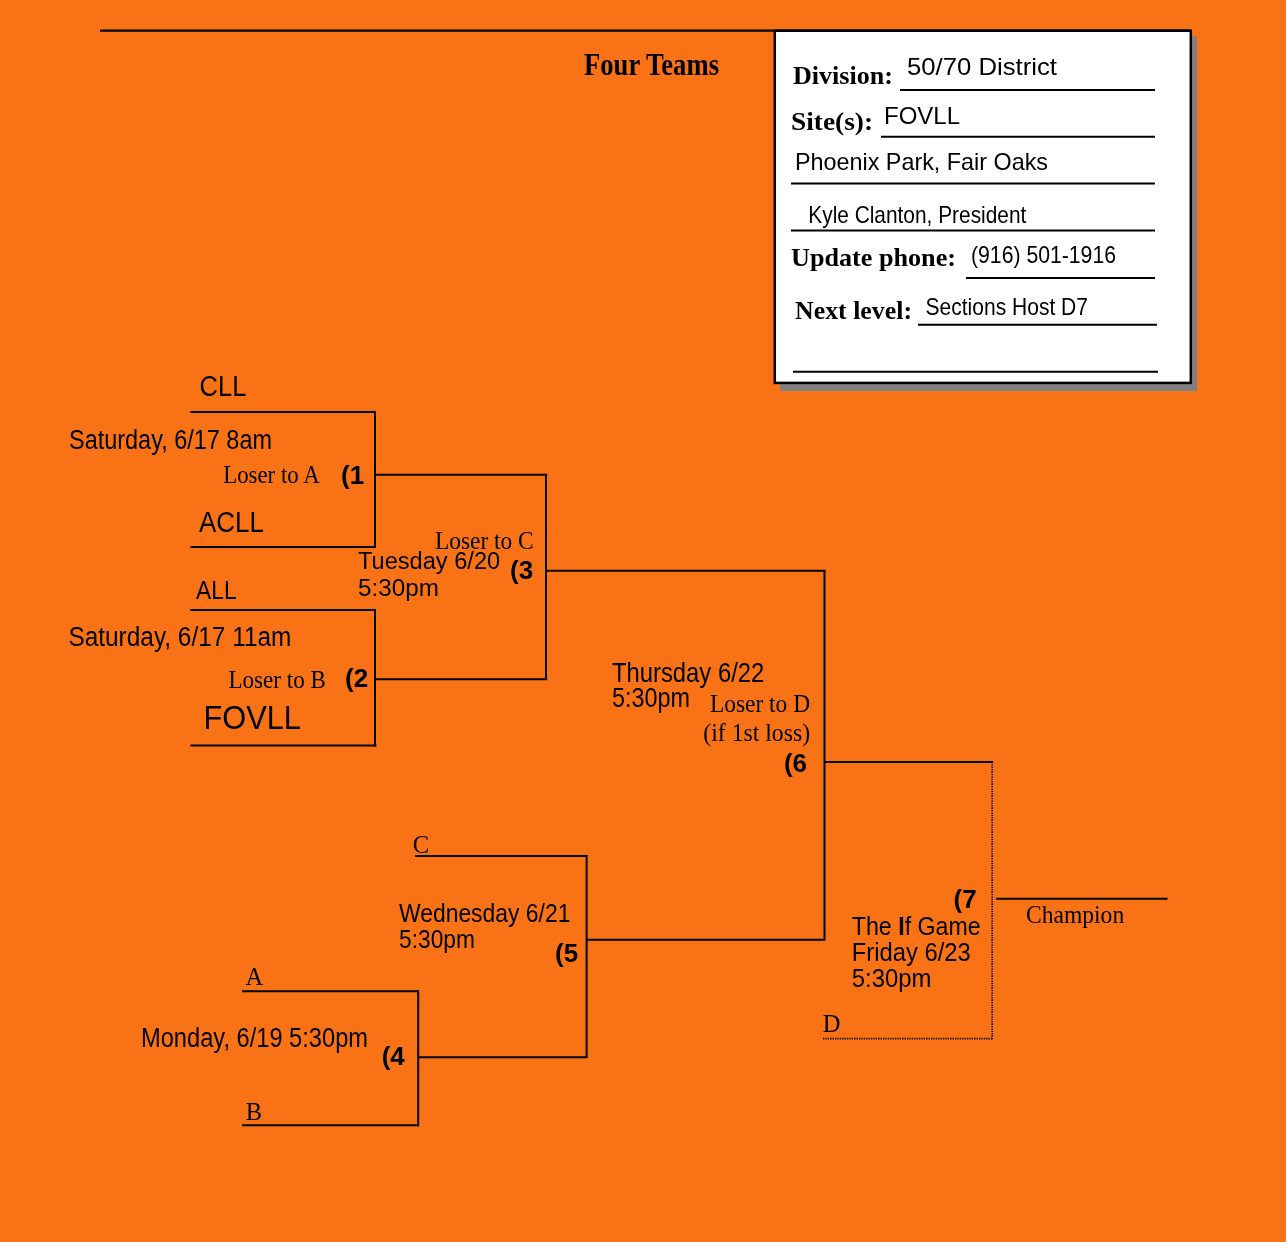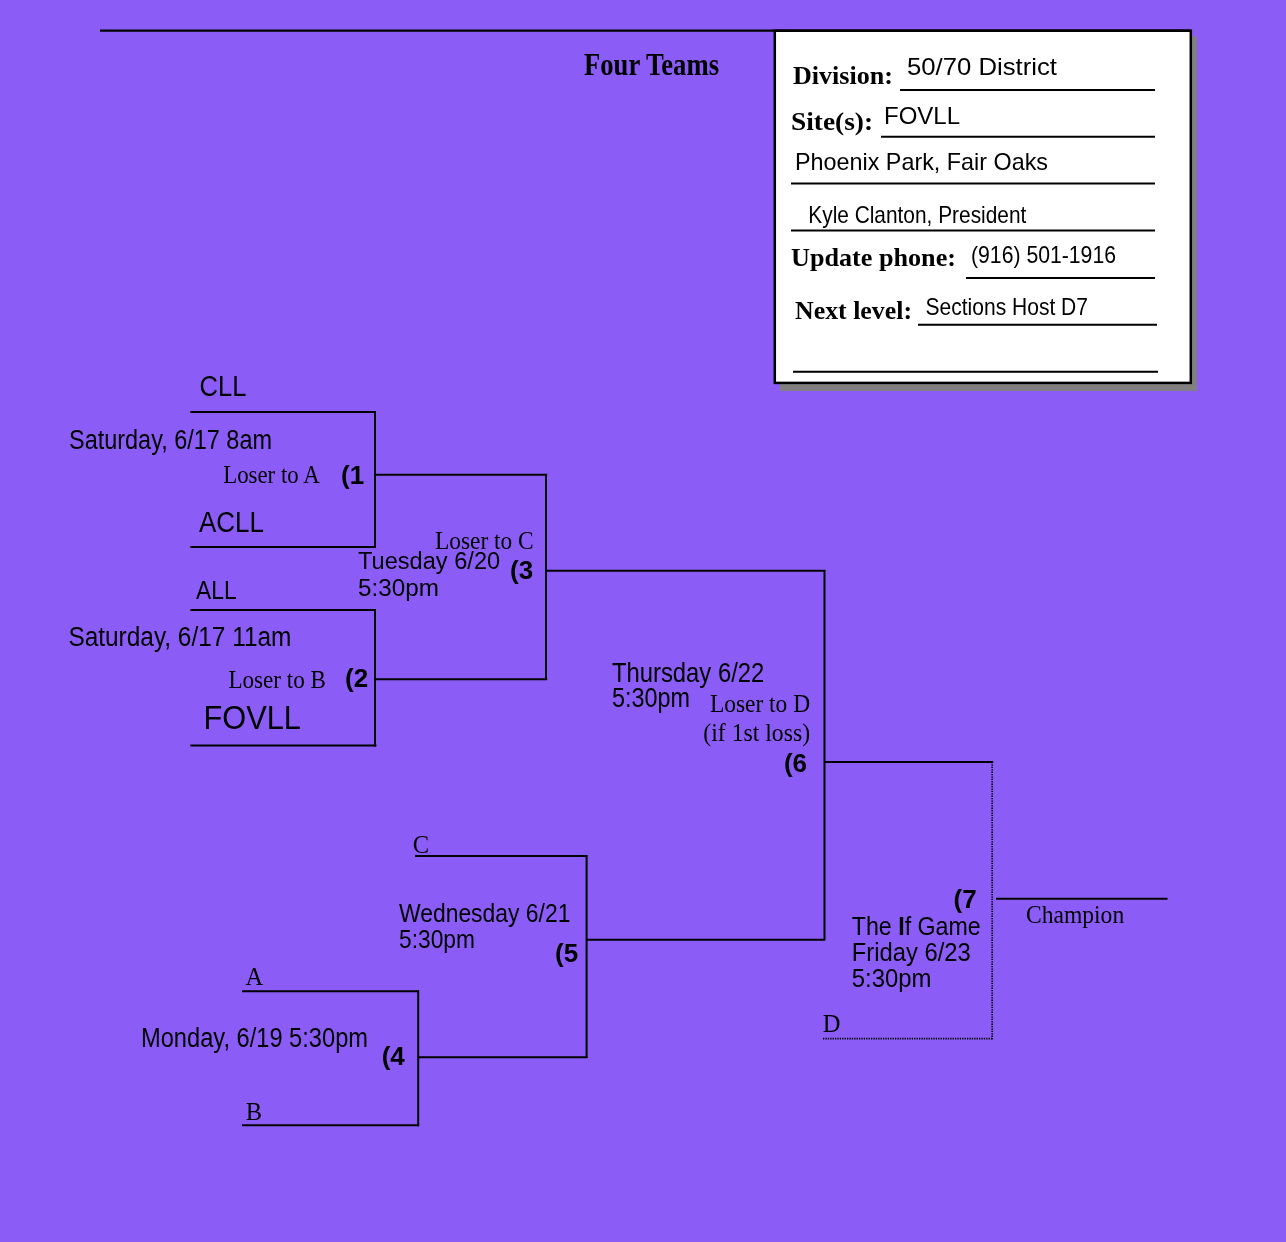--- a/index.html
+++ b/index.html
@@ -1,16 +1,16 @@
 <!DOCTYPE html>
 <html><head>
 <meta charset="utf-8">
 <style>
   html,body{margin:0;padding:0;background:#ffffff;}
-  .page{position:relative;width:1286px;height:1242px;background:#8b5cf6;overflow:hidden;}
+  .page{position:relative;width:1286px;height:1242px;background:#f97316;overflow:hidden;}
   svg{position:absolute;left:0;top:0;}
   text{fill:#000;}
   .sans{font-family:"Liberation Sans",sans-serif;}
   .serif{font-family:"Liberation Serif",serif;}
 </style>
 </head>
 <body>
 <div class="page">
 <svg width="1286" height="1242" viewBox="0 0 1286 1242">
 

